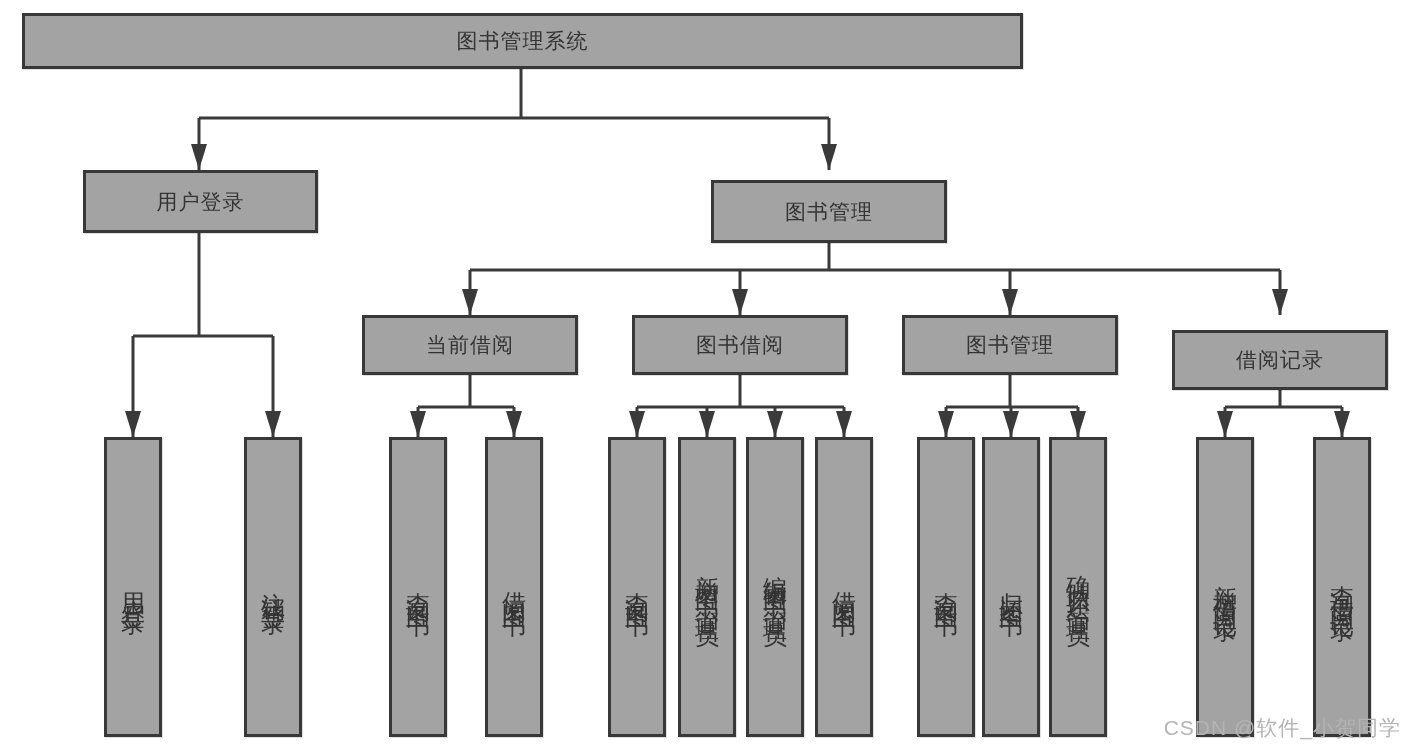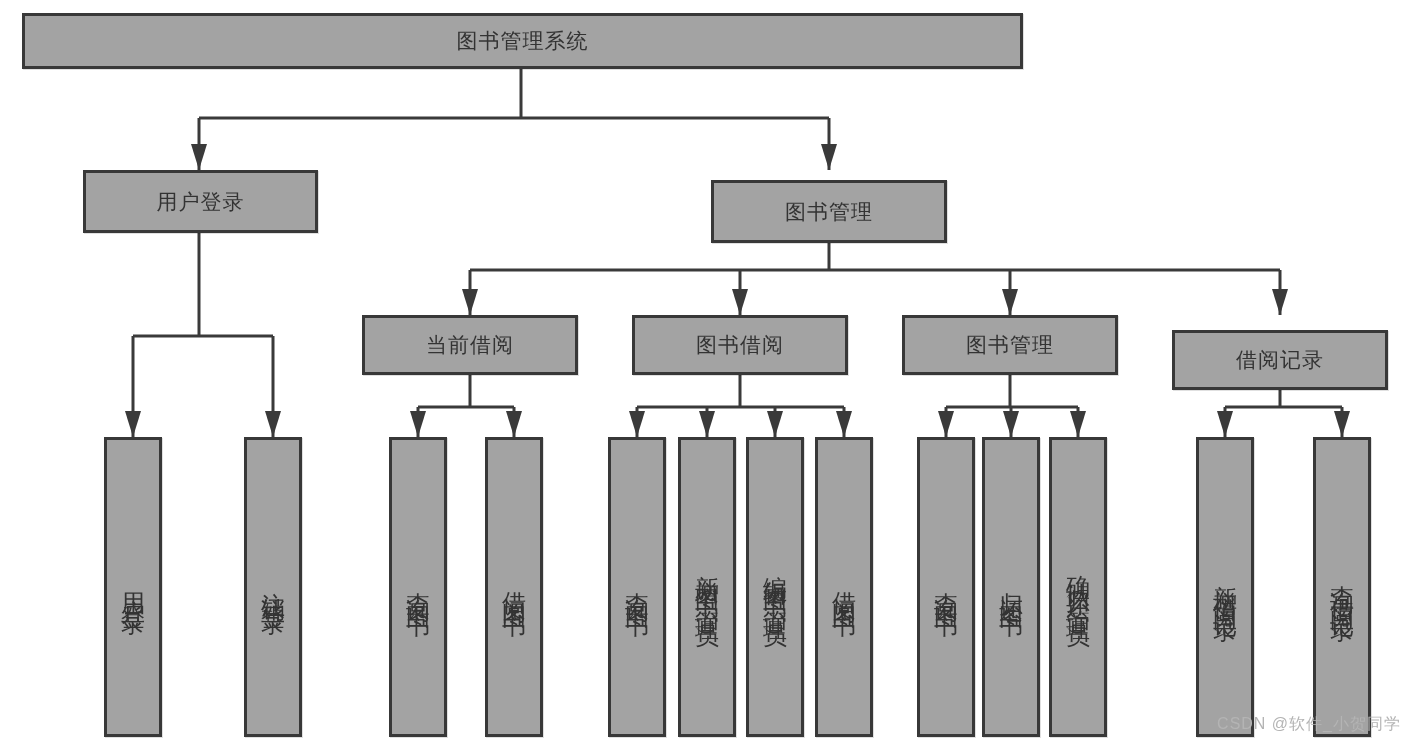--- a/index.html
+++ b/index.html
@@ -54,21 +54,21 @@
     letter-spacing: 7px;
     line-height: 1;
     color: var(--text, #333333);
     white-space: nowrap;
   }
   .watermark {
     position: absolute;
     right: 4px;
     top: 714px;
     z-index: 3;
-    font-size: 16px;
+    font-size: 21px;
     letter-spacing: 1px;
     color: var(--watermark, #b4b4b4);
     white-space: nowrap;
   }
 </style>
 </head>
 <body>
 
 <div class="stage">
 

